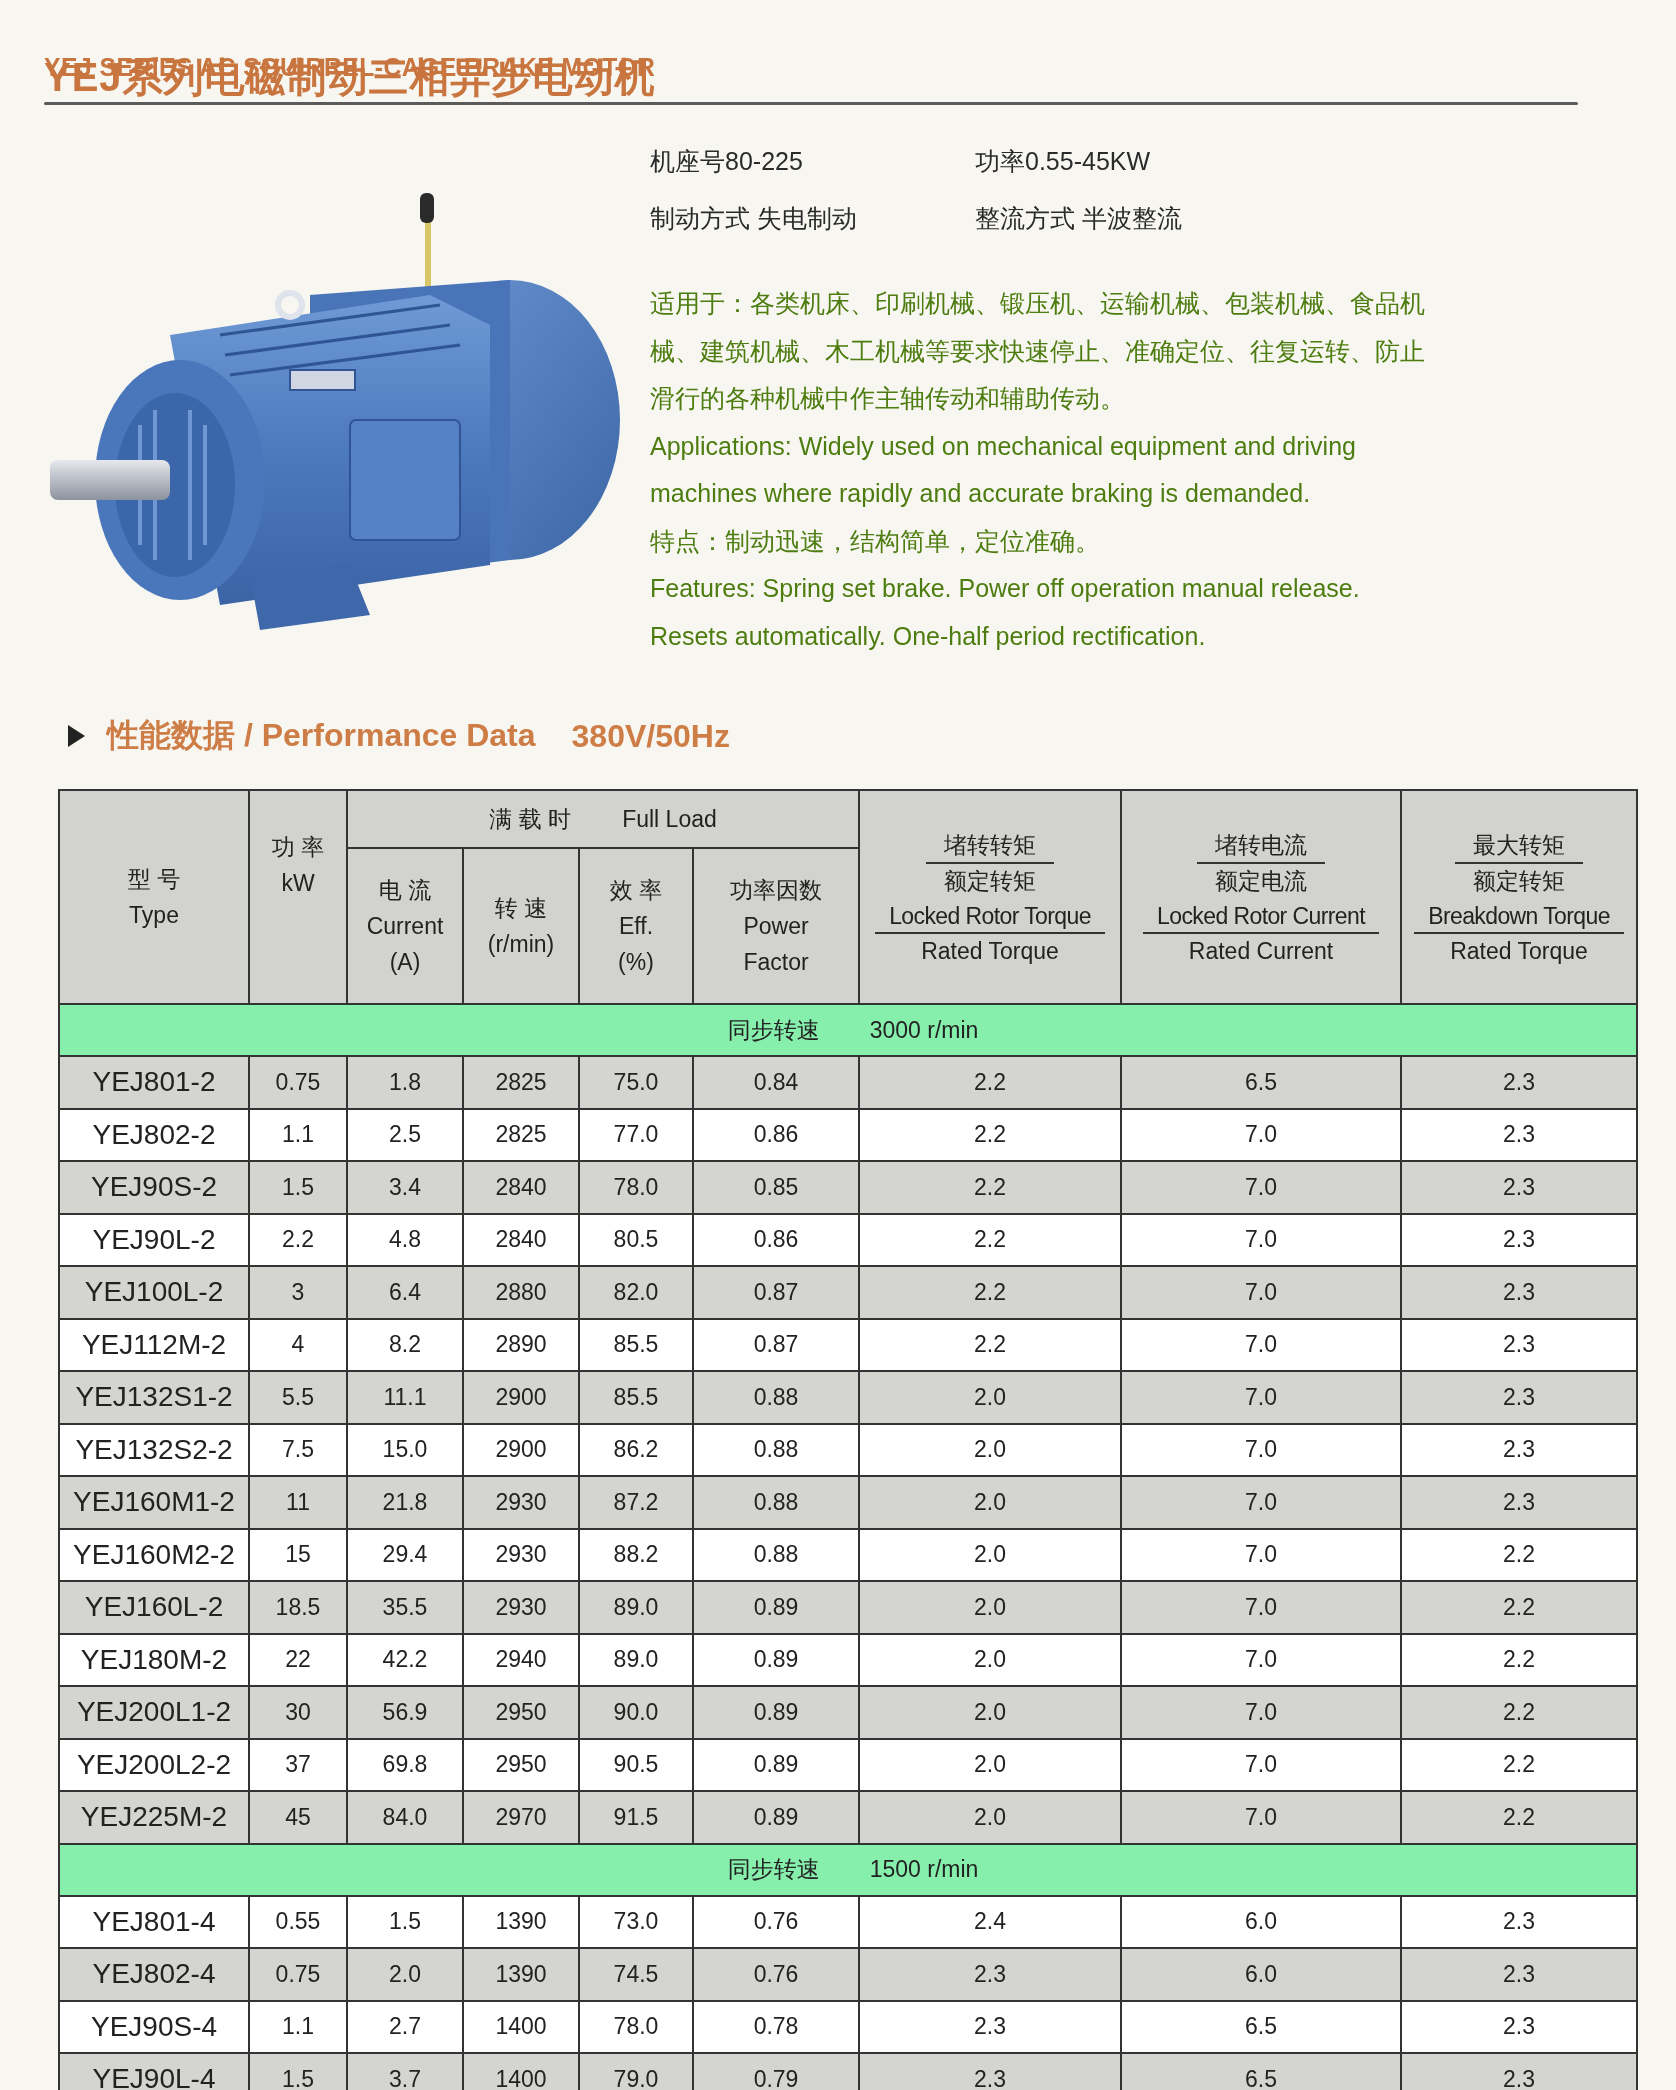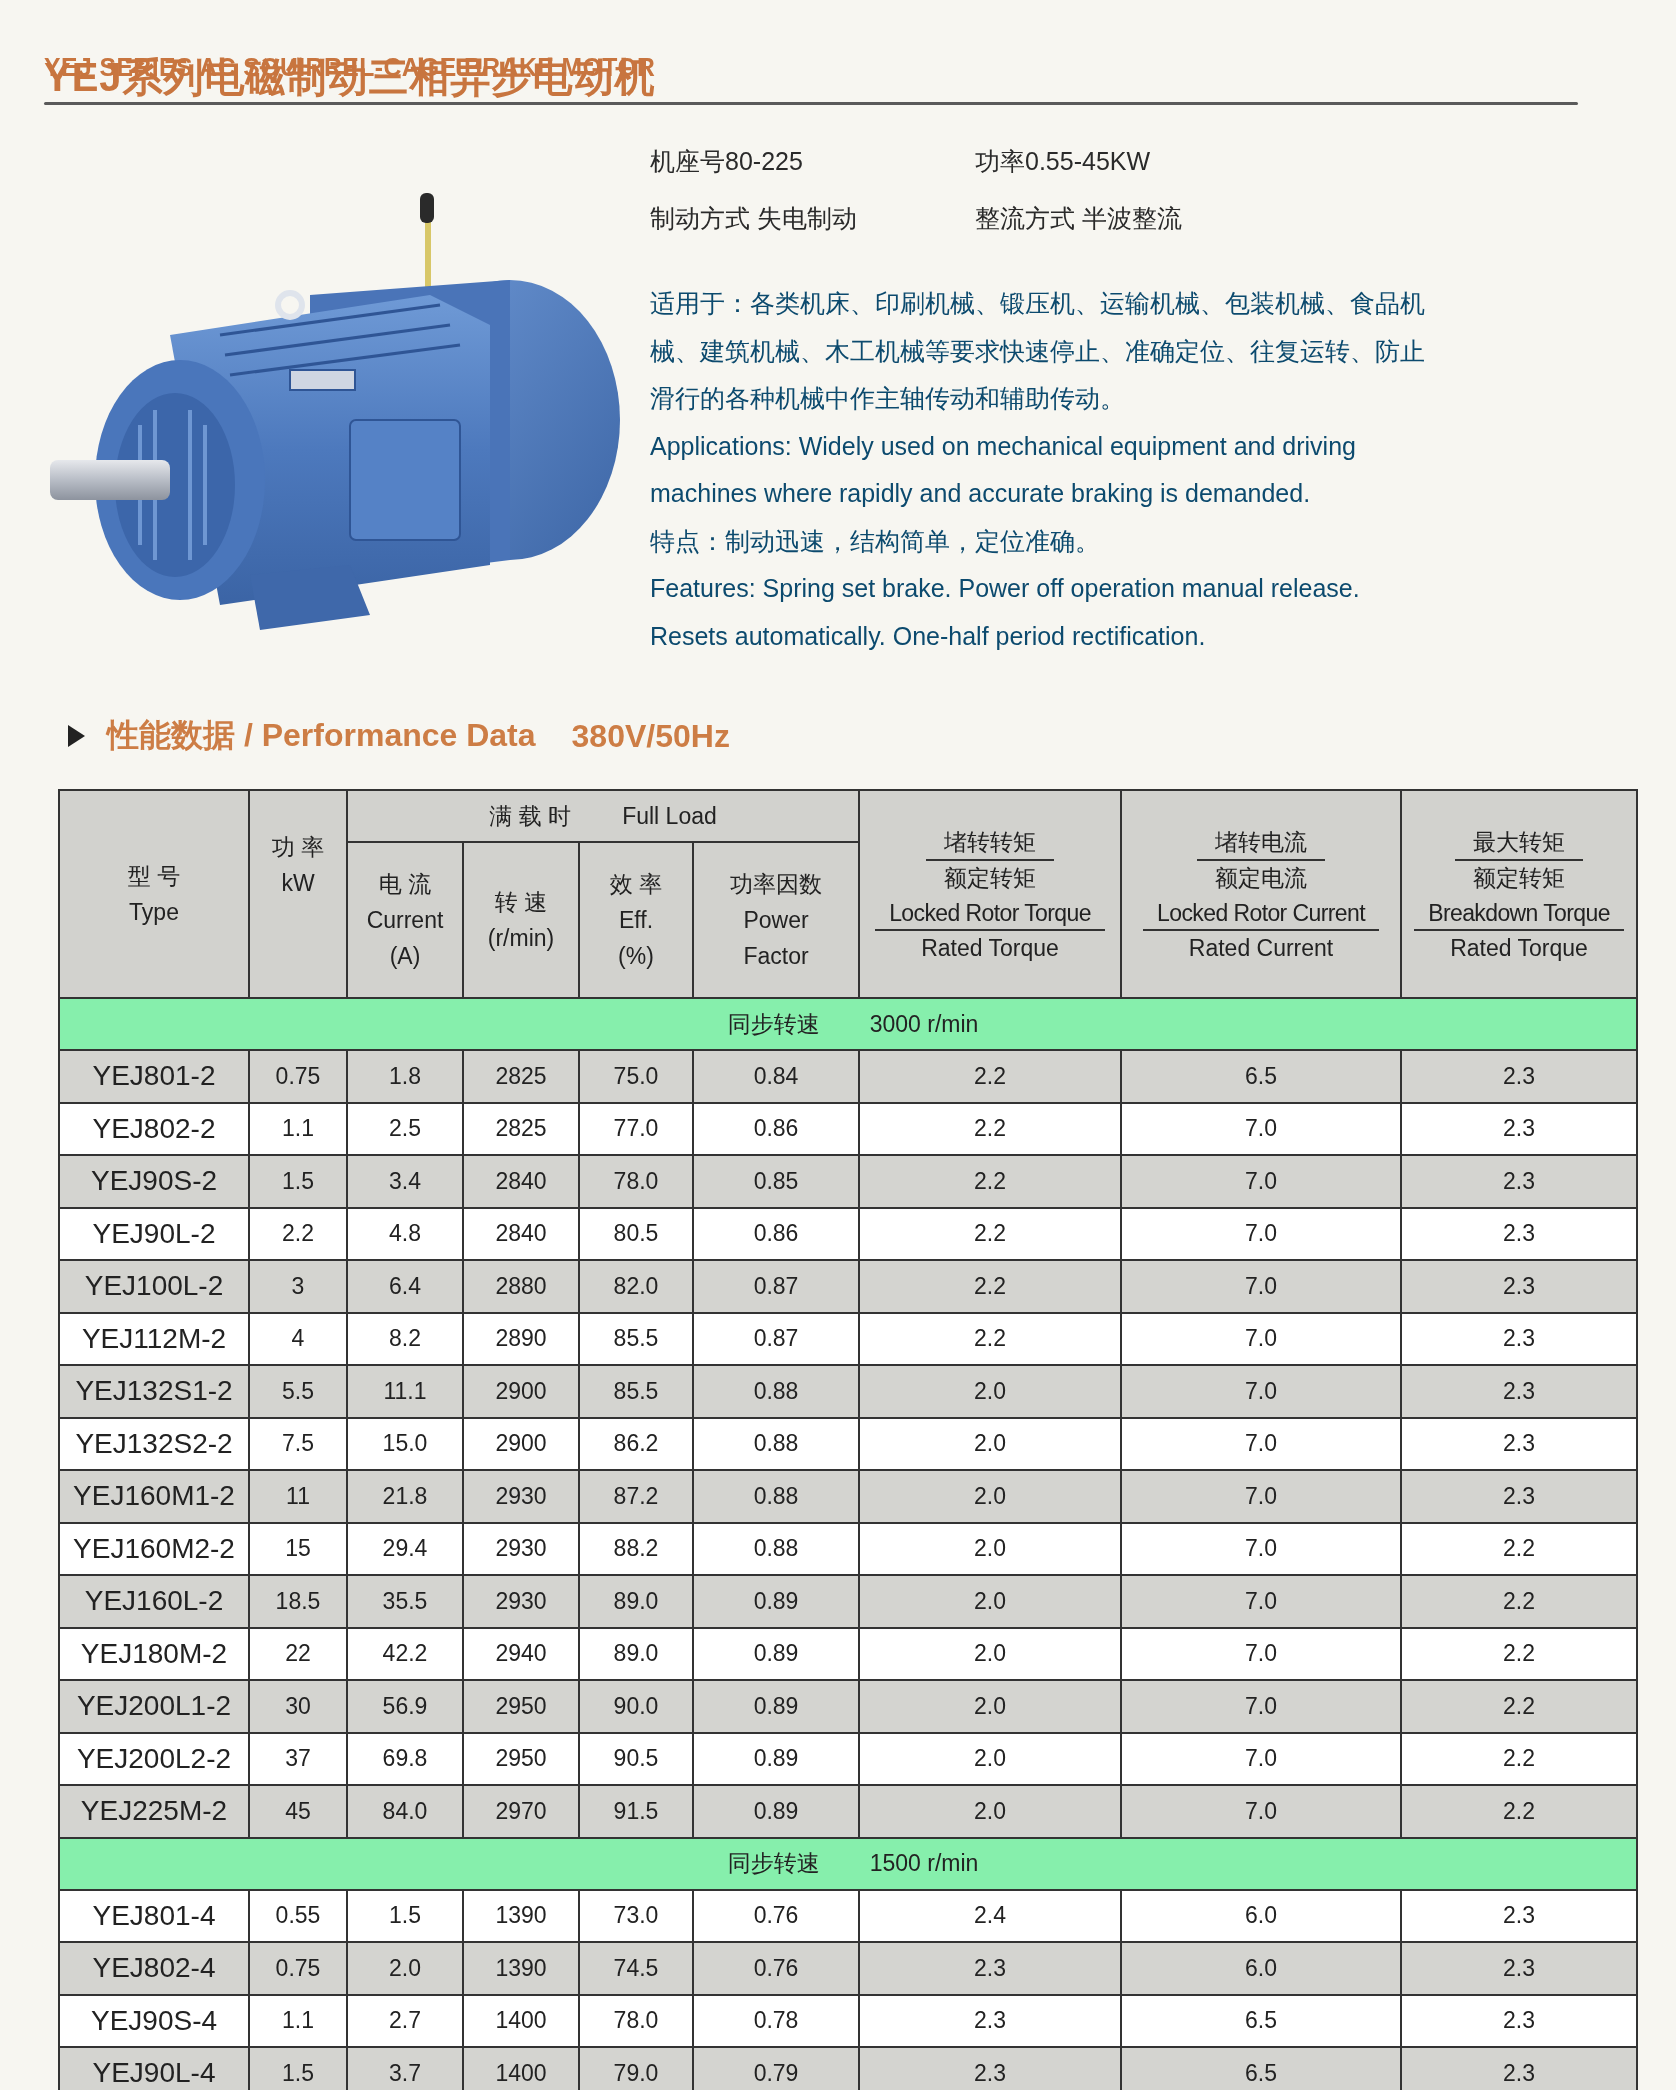--- a/index.html
+++ b/index.html
@@ -7,31 +7,31 @@
   body { font-family: "Liberation Sans", "DejaVu Sans", sans-serif; color: #1e1e1e; position: relative; }
 
   .title-zh { position: absolute; left: 44px; top: 6px; font-size: 40px; font-weight: bold; color: #c8753f; letter-spacing: 1px; margin-top: 44px; }
   .title-en { position: absolute; left: 44px; top: 52px; font-size: 26px; font-weight: bold; color: #c8753f; letter-spacing: 0.5px; transform: scaleX(0.95); transform-origin: left; }
   .title-rule { position: absolute; left: 44px; top: 102px; width: 1534px; height: 3px; background: #5a5a5a; border-radius: 2px; }
 
   .motor { position: absolute; left: 50px; top: 185px; width: 570px; height: 450px; }
 
   .spec-grid { position: absolute; left: 650px; top: 145px; width: 700px; display: grid; grid-template-columns: 325px 375px; row-gap: 24px; font-size: 25px; color: #2a2a2a; }
 
-  .desc { position: absolute; left: 650px; top: 280px; width: 840px; font-size: 25px; line-height: 47.5px; color: #0c4a6e; }
+  .desc { position: absolute; left: 650px; top: 280px; width: 840px; font-size: 25px; line-height: 47.5px; color: #4d7c0f; }
   .desc p { white-space: nowrap; }
 
   .section-head { position: absolute; left: 68px; top: 714px; display: flex; align-items: center; font-size: 32px; font-weight: bold; color: #cd7d45; }
   .section-head .tri { width: 0; height: 0; border-top: 11px solid transparent; border-bottom: 11px solid transparent; border-left: 17px solid #222; margin-right: 22px; }
   .section-head .volt { margin-left: 36px; }
 
   table.perf { position: absolute; left: 58px; top: 789px; width: 1578px; border-collapse: collapse; table-layout: fixed; font-size: 23px; color: #222; }
   table.perf td, table.perf th { border: 2px solid #333; text-align: center; vertical-align: middle; font-weight: normal; }
   table.perf thead th { background: #d2d2ce; line-height: 36px; }
-  table.perf thead th.top { height: 52px; }
+  table.perf thead th.top { height: 58px; }
   .frac-top { display: inline-block; border-bottom: 2px solid #333; padding: 0 18px; line-height: 34px; }
   .frac-mid { display: block; line-height: 34px; }
   .frac-en { display: inline-block; border-bottom: 2px solid #333; padding: 0 14px; line-height: 32px; letter-spacing: -0.6px; }
   .frac-bot { display: block; line-height: 34px; }
   tr.group td { background: #86efac; height: 52px; border-left: 2px solid #333; border-right: 2px solid #333; }
   tr.group .sync { display: inline-block; margin-left: 10px; }
   tr.group .sync span + span { margin-left: 50px; }
   tr.row td { height: 52.5px; }
   tr.row.shade td { background: #d4d4d0; }
   tr.row.plain td { background: #ffffff; }

